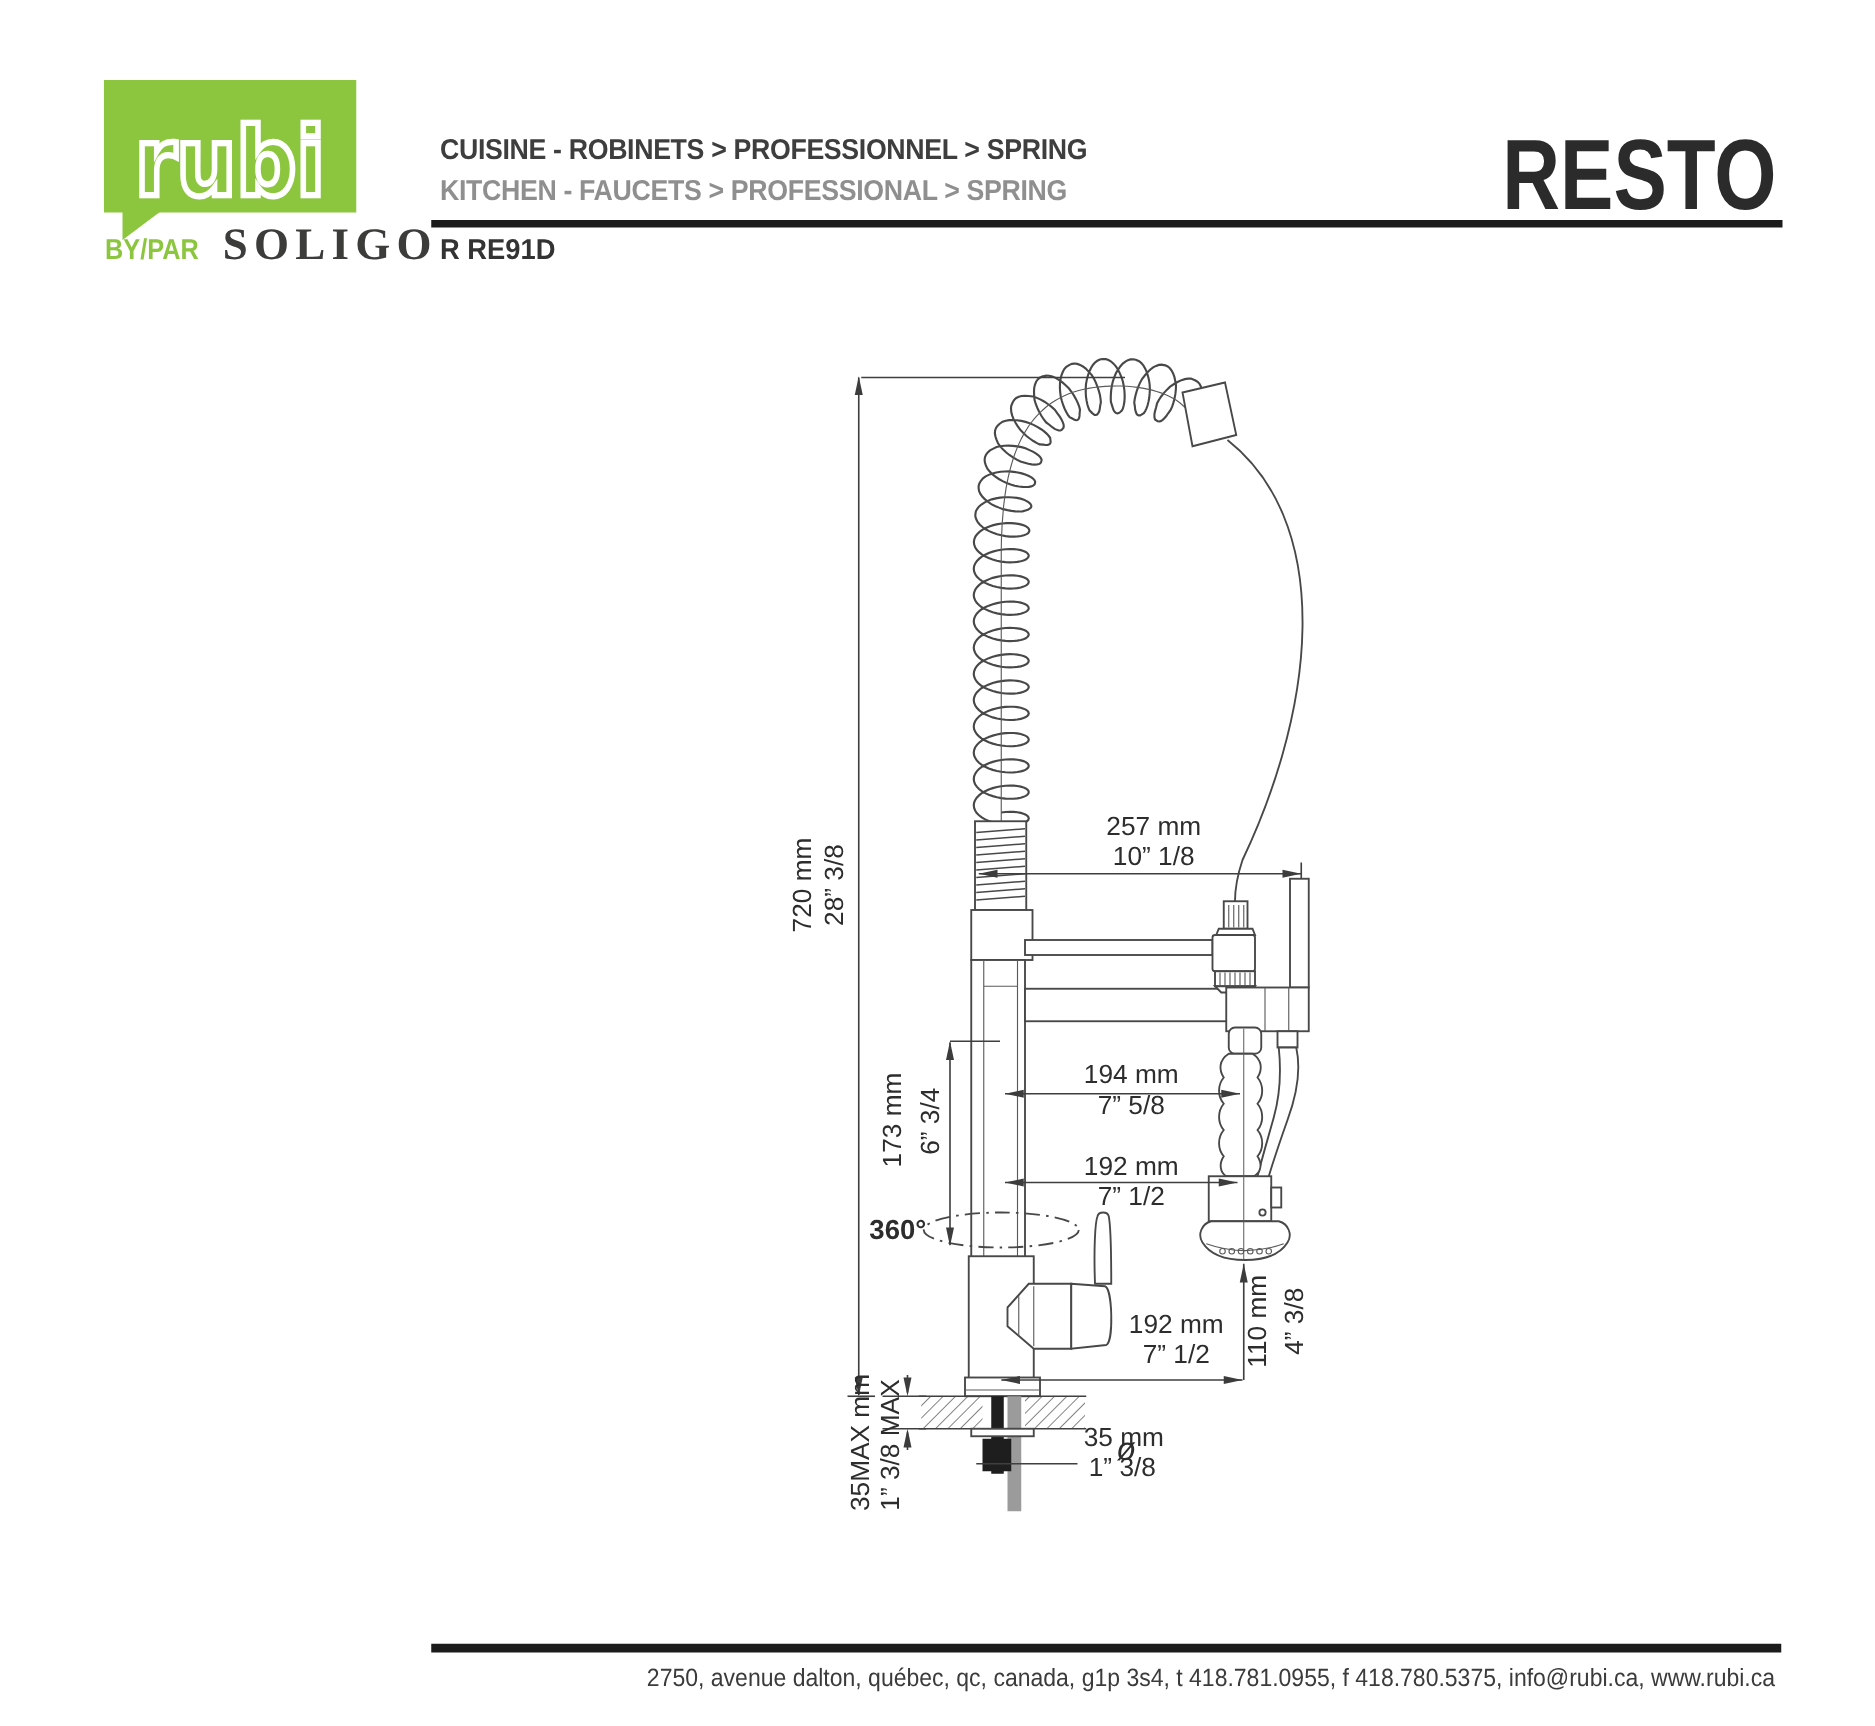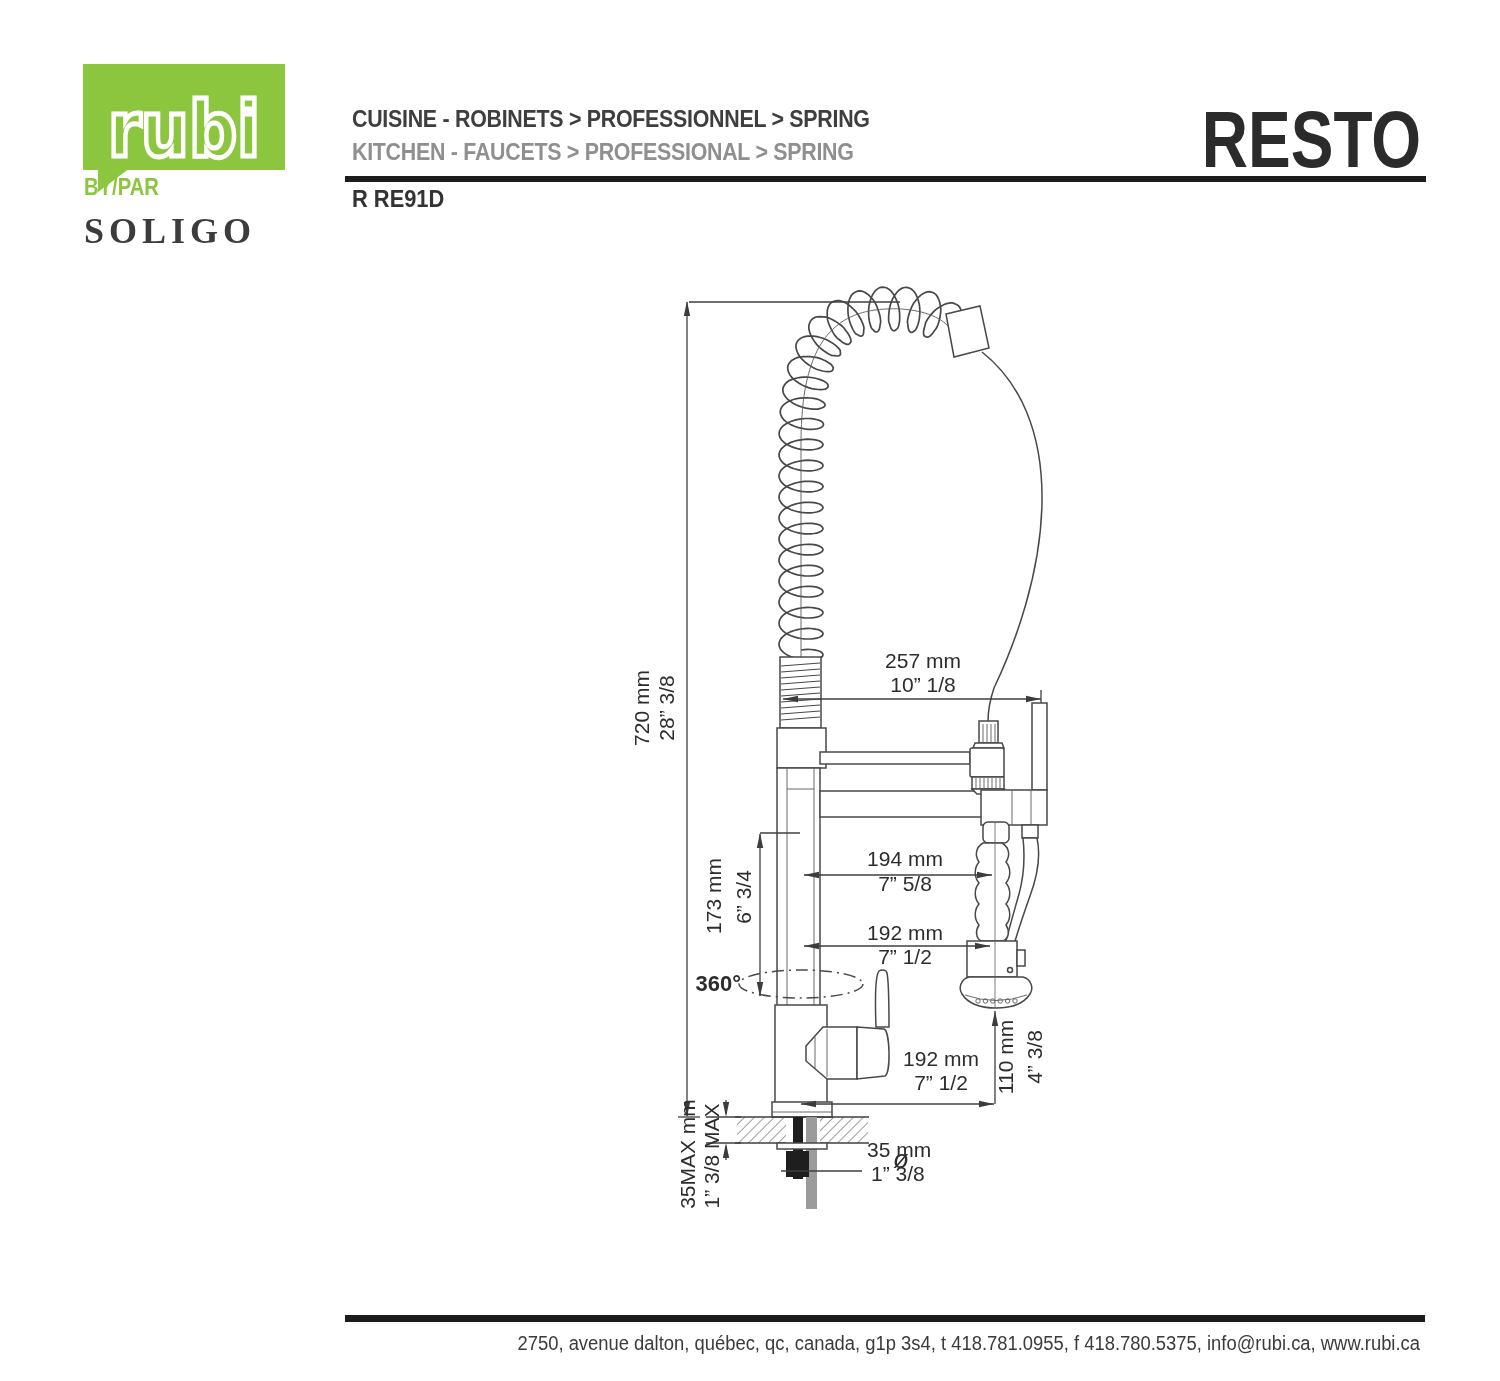--- a/index.html
+++ b/index.html
@@ -8,21 +8,21 @@
   .abs{position:absolute;}
   .rule{background:#1c1c1c;}
   .bc-fr{font-weight:bold;font-size:23px;color:#3e3e3e;letter-spacing:-0.3px;
          transform:scaleX(.93);transform-origin:left;white-space:nowrap;}
   .bc-en{font-weight:bold;font-size:23px;color:#8f8f8f;letter-spacing:-0.3px;
          transform:scaleX(.93);transform-origin:left;white-space:nowrap;margin-top:5px;}
   .model{font-weight:bold;font-size:23px;color:#333;transform:scaleX(.95);
          transform-origin:left;white-space:nowrap;}
   .resto{font-weight:bold;font-size:80px;line-height:68px;color:#2b2b2b;
          transform:scaleX(.80);transform-origin:right;white-space:nowrap;}
-  .byline{display:flex;align-items:baseline;gap:9px;white-space:nowrap;flex-direction:column;}
+  .byline{display:flex;align-items:baseline;gap:9px;white-space:nowrap;}
   .byline .prefix{font-weight:bold;font-size:23px;color:#8cc63e;transform:scaleX(.88);transform-origin:left;}
   .byline .brand{font-family:"Liberation Serif",serif;font-weight:bold;font-size:36px;
                  color:#3c3c3b;letter-spacing:5px;}
   .footer-text{font-size:20px;color:#3b3b3b;transform:scaleX(.92);transform-origin:right;
                white-space:nowrap;}
   svg text.dim{font-family:"Liberation Sans",sans-serif;font-size:21px;fill:#2d2d2d;}
   svg text.dim-b{font-family:"Liberation Sans",sans-serif;font-size:22px;font-weight:bold;fill:#2d2d2d;}
   svg .ln{stroke:#3f3f3f;stroke-width:1.3;fill:none;}
   svg .part{stroke:#484848;stroke-width:1.5;fill:#fff;}
   svg .partn{stroke:#484848;stroke-width:1.5;fill:none;}

